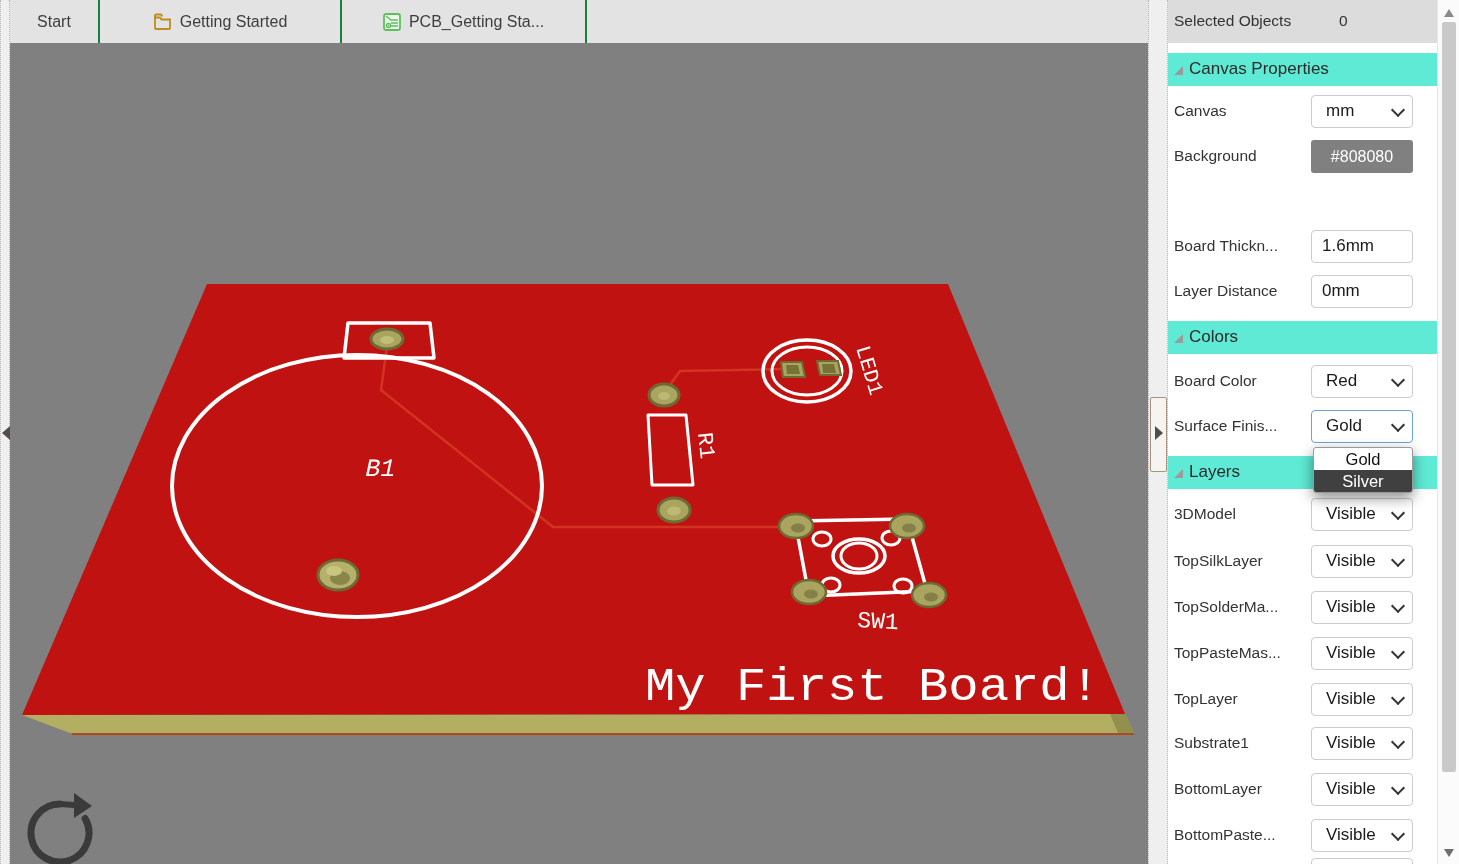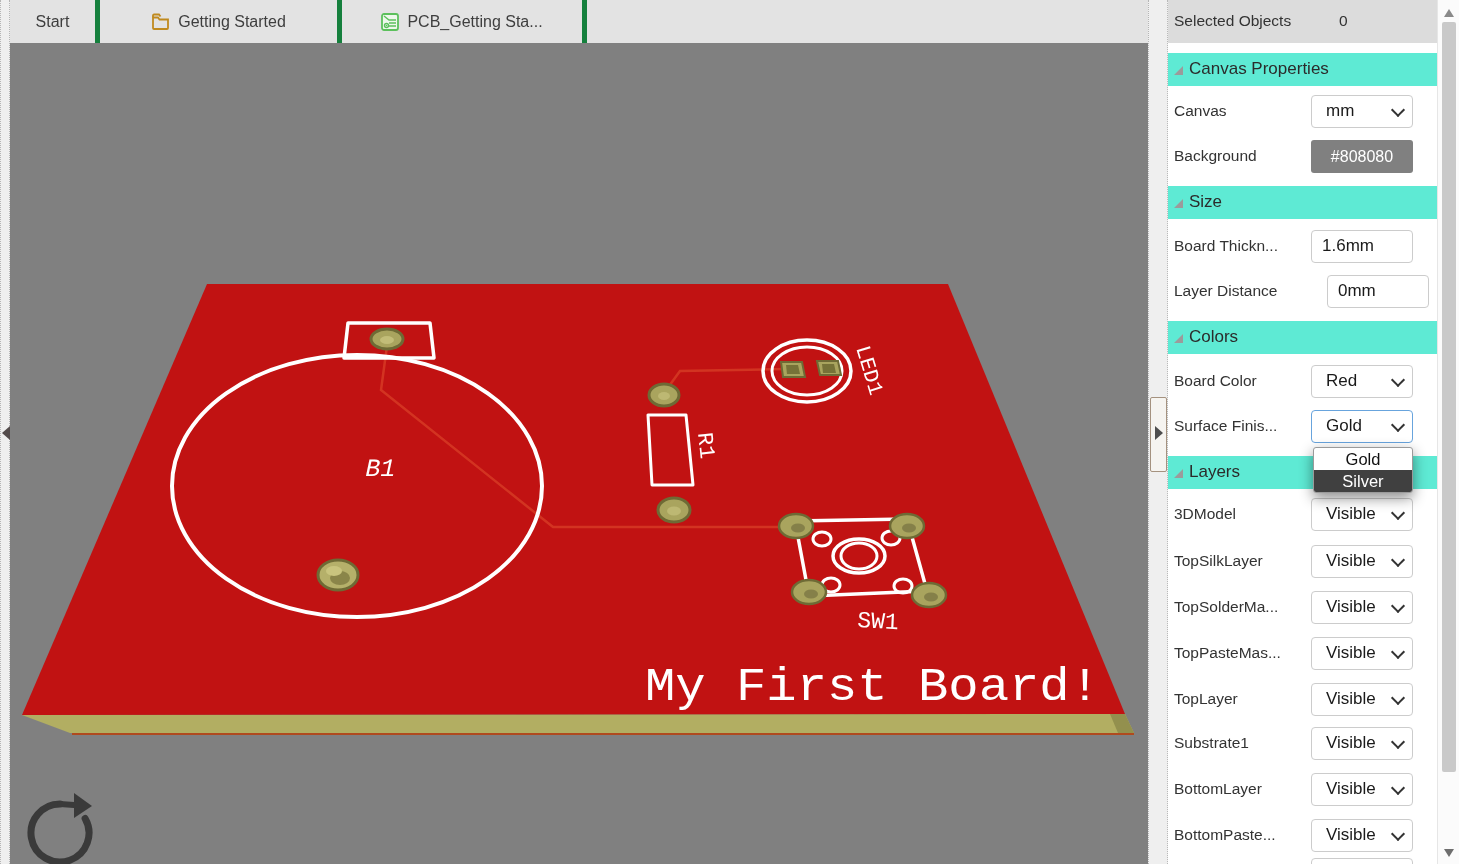--- a/index.html
+++ b/index.html
@@ -8,21 +8,21 @@
 
   
   .edge-strip{position:absolute;top:0;width:10px;height:864px;background:#efefef;
               border-left:1px dotted #b5b5b5;border-right:1px dotted #b5b5b5;box-sizing:border-box;}
   .arrow-left{position:absolute;left:1px;top:426px;width:0;height:0;
               border-top:7px solid transparent;border-bottom:7px solid transparent;border-right:8px solid #544c4c;}
 
   
   .tabbar{position:absolute;left:10px;top:0;width:1138px;height:43px;background:#e3e3e3;}
   .tab{position:absolute;top:0;height:43px;display:flex;align-items:center;justify-content:center;
-       gap:8px;font-size:16px;color:#3e3e3e;border-right:5px solid #15803d;box-sizing:border-box;cursor:default;}
+       gap:8px;font-size:16px;color:#3e3e3e;border-right:2px solid #15803d;box-sizing:border-box;cursor:default;}
   .tab.active{background:#fff;border-right:none;}
 
   
   .canvas{position:absolute;left:10px;top:43px;width:1138px;height:821px;background:#808080;}
 
   
   .splitter{position:absolute;left:1148px;top:0;width:20px;height:864px;background:#efefef;
             border-left:1px dotted #b5b5b5;border-right:1px dotted #b9b9b9;box-sizing:border-box;}
   .split-handle{position:absolute;left:1px;top:397px;width:15px;height:73px;background:#f6f4f0;
                 border:1px solid #a5927f;border-radius:2px;}
@@ -188,30 +188,26 @@
     <span class="plabel" style="top:102px;">Canvas</span>
     <div class="ctl" style="top:95px;">
       <span class="val">mm</span>
       <span class="chev"></span>
     </div>
     <span class="plabel" style="top:147px;">Background</span>
     <div class="swatch" style="top:140px;">
       <span>#808080</span>
     </div>
 
-    <div class="phead" style="top:186px;">
-      <span class="tri"></span>
-      <span class="ttl">Size</span>
-    </div>
     <span class="plabel" style="top:237px;">Board Thickn...</span>
     <div class="ctl input" style="top:230px;">
       <span class="val">1.6mm</span>
     </div>
     <span class="plabel" style="top:282px;">Layer Distance</span>
-    <div class="ctl input" style="top:275px;margin-left:16px;">
+    <div class="ctl input" style="top:275px;">
       <span class="val">0mm</span>
     </div>
 
     <div class="phead" style="top:321px;">
       <span class="tri"></span>
       <span class="ttl">Colors</span>
     </div>
     <span class="plabel" style="top:372px;">Board Color</span>
     <div class="ctl" style="top:365px;">
       <span class="val">Red</span>

